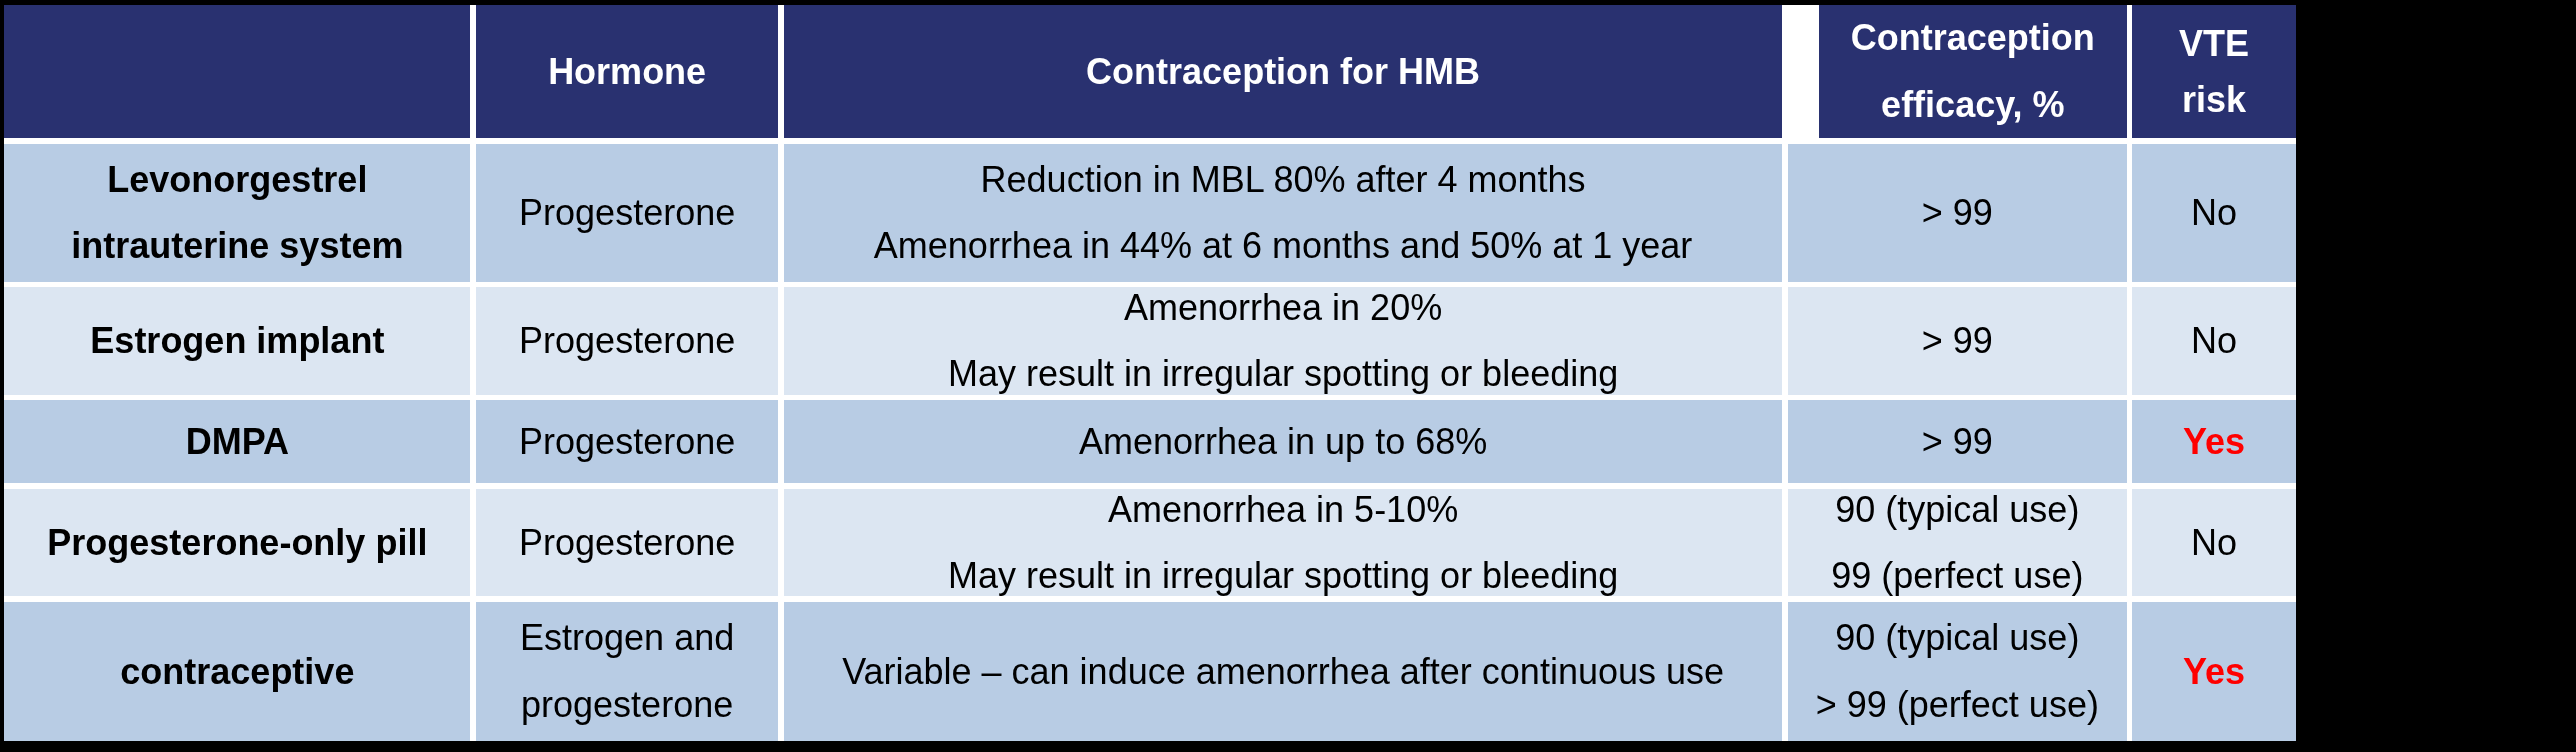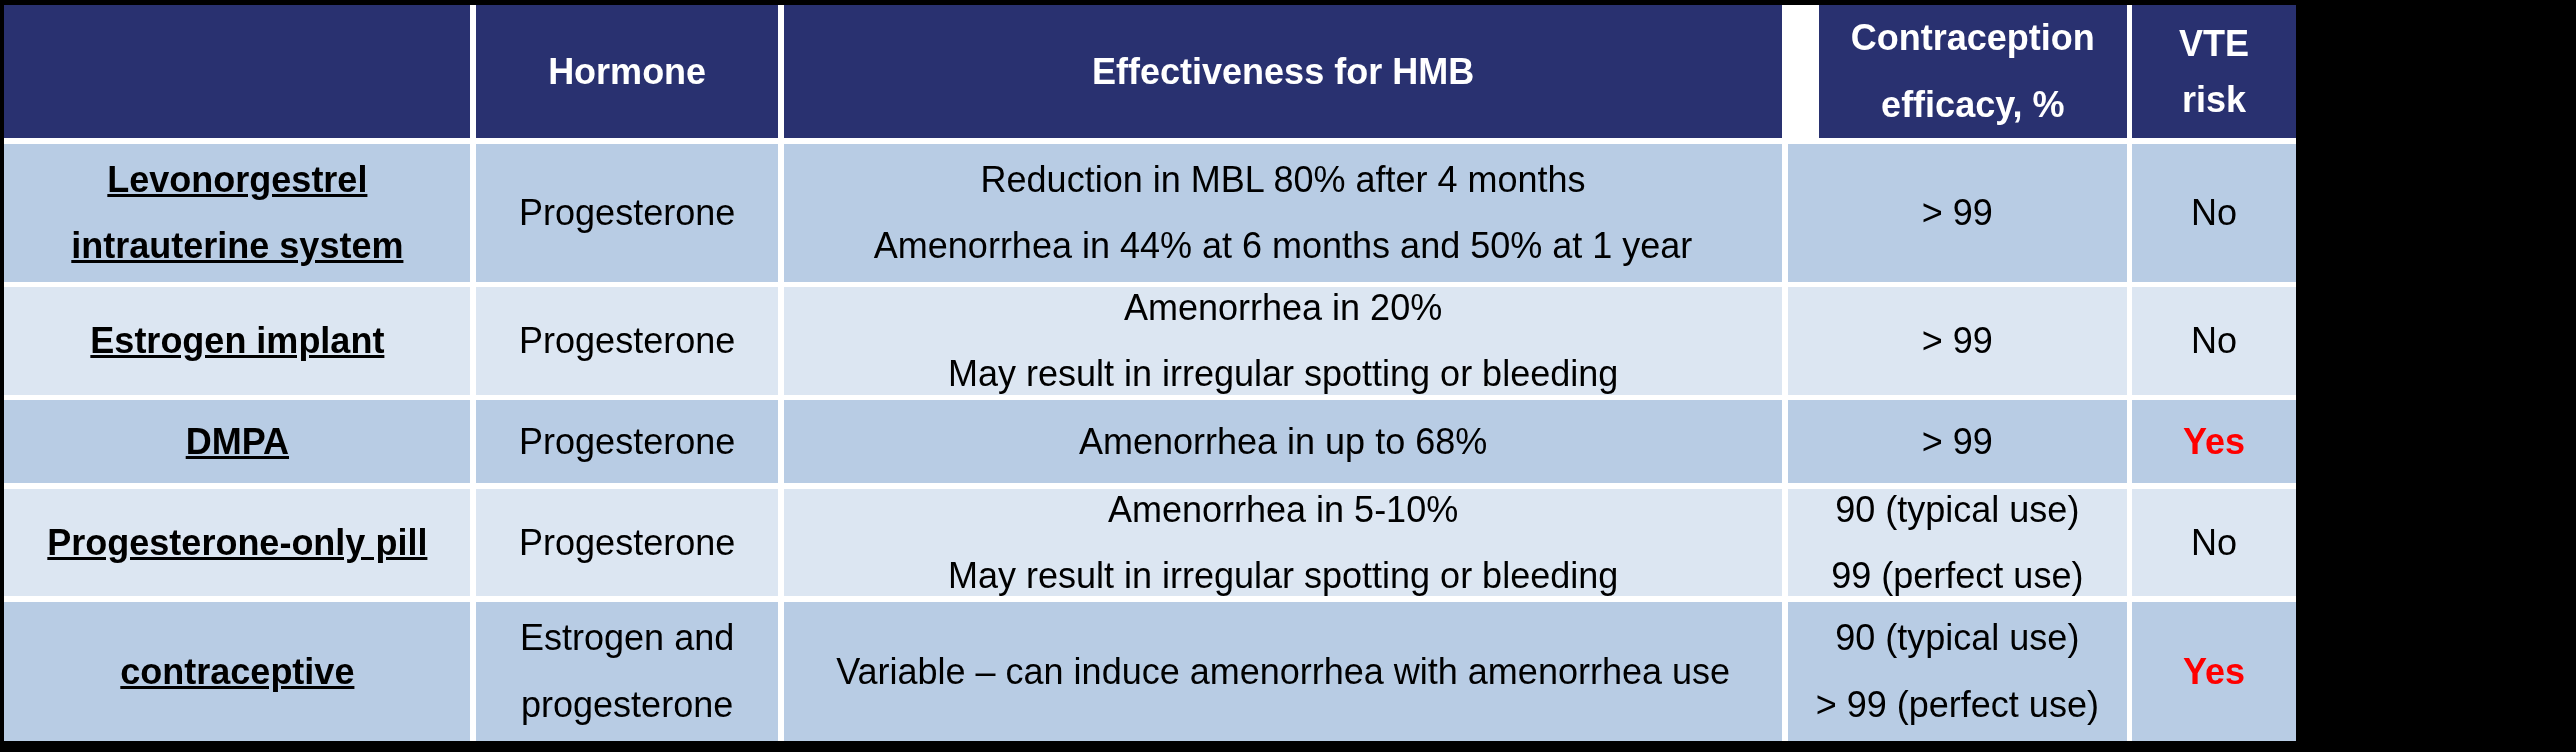--- a/index.html
+++ b/index.html
@@ -51,38 +51,38 @@
   .th {
     background: var(--header-bg);
     color: var(--header-text);
     font-weight: bold;
     line-height: 1.55;
     gap: 0;
   }
   .dark  { background: var(--row-dark-bg); }
   .light { background: var(--row-light-bg); }
 
-  .label { font-weight: bold; text-decoration: underline; }
+  .label { font-weight: bold; }
 
   .wrap { line-height: 1.85; margin-left: 31px; }
 
   .vte.yes .line {
     color: var(--vte-yes-red);
     font-weight: bold;
   }
 </style>
 </head>
 <body>
 
 <div class="page">
   <div class="tbl">
 
     <div class="cell th"></div>
     <div class="cell th">Hormone</div>
-    <div class="cell th">Effectiveness for HMB</div>
+    <div class="cell th">Contraception for HMB</div>
     <div class="cell th wrap">Contraception efficacy, %</div>
     <div class="cell th">VTE risk</div>
 
     <div class="cell label dark">
       <div class="line">Levonorgestrel</div>
       <div class="line">intrauterine system</div>
     </div>
     <div class="cell dark">
       <div class="line">Progesterone</div>
     </div>
@@ -149,21 +149,21 @@
     </div>
 
     <div class="cell label dark">
       <div class="line">contraceptive</div>
     </div>
     <div class="cell dark">
       <div class="line">Estrogen and</div>
       <div class="line">progesterone</div>
     </div>
     <div class="cell dark">
-      <div class="line">Variable – can induce amenorrhea with amenorrhea use</div>
+      <div class="line">Variable – can induce amenorrhea after continuous use</div>
     </div>
     <div class="cell dark">
       <div class="line">90 (typical use)</div>
       <div class="line">&gt; 99 (perfect use)</div>
     </div>
     <div class="cell vte yes dark">
       <div class="line">Yes</div>
     </div>
 
   </div>

